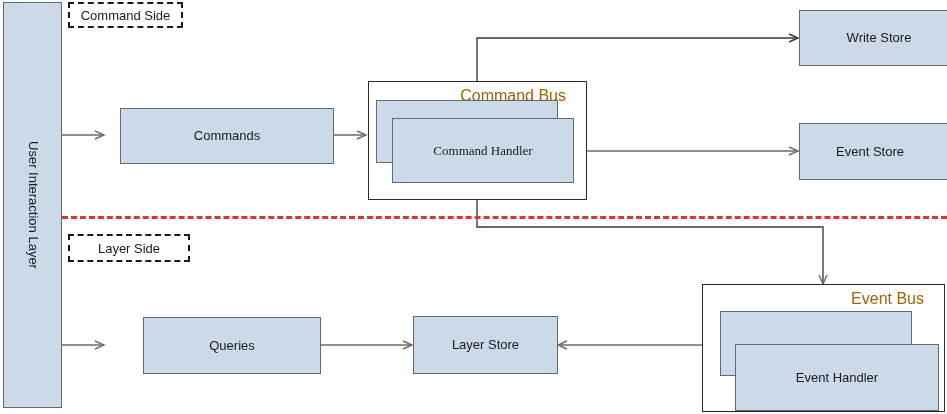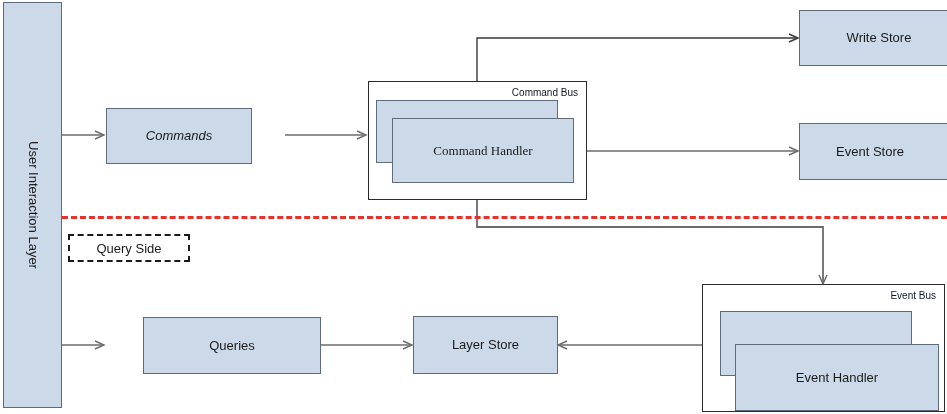--- a/index.html
+++ b/index.html
@@ -32,24 +32,24 @@
     text-align: center;
   }
   .container-box {
     position: absolute;
     box-sizing: border-box;
     background: #ffffff;
     border: 1px solid #2b2b2b;
   }
   .container-label {
     position: absolute;
-    right: 8px;
+    right: 20px;
     top: 5px;
-    font-size: 10px;
-    color: #0f172a;
+    font-size: 16px;
+    color: #a16207;
     white-space: nowrap;
   }
   .dashed-label {
     position: absolute;
     box-sizing: border-box;
     border: 2px dashed #1a1a1a;
     background: #ffffff;
     display: flex;
     align-items: center;
     justify-content: center;
@@ -116,26 +116,29 @@
 
     <path d="M285,345 L412,345" fill="none" stroke="#6b6b6b" stroke-width="1.6" marker-end="url(#arrowOpen)"></path>
 
     <path d="M702,345 L558,345" fill="none" stroke="#6b6b6b" stroke-width="1.6" marker-end="url(#arrowOpen)"></path>
   </svg>
 
   <div class="vertical-bar" style="left:3px; top:2px; width:59px; height:406px;">
     <span class="vtext">User Interaction Layer</span>
   </div>
 
+  <div class="dashed-label" style="left:68px; top:2px; width:115px; height:26px;">
+    <span>Command Side</span>
+  </div>
 
   <div class="dashed-label" style="left:68px; top:234px; width:122px; height:28px;">
-    <span>Query Side</span>
+    <span>Layer Side</span>
   </div>
 
-  <div class="node" style="left:106px; top:108px; width:146px; height:56px;font-style:italic;">
+  <div class="node" style="left:120px; top:108px; width:214px; height:56px;">
     <span>Commands</span>
   </div>
 
   <div class="node" style="left:106px; top:317px; width:178px; height:57px;margin-left:37px;">
     <span>Queries</span>
   </div>
 
   <div class="container-box" style="left:368px; top:81px; width:219px; height:119px;">
     <span class="container-label">Command Bus</span>
   </div>

